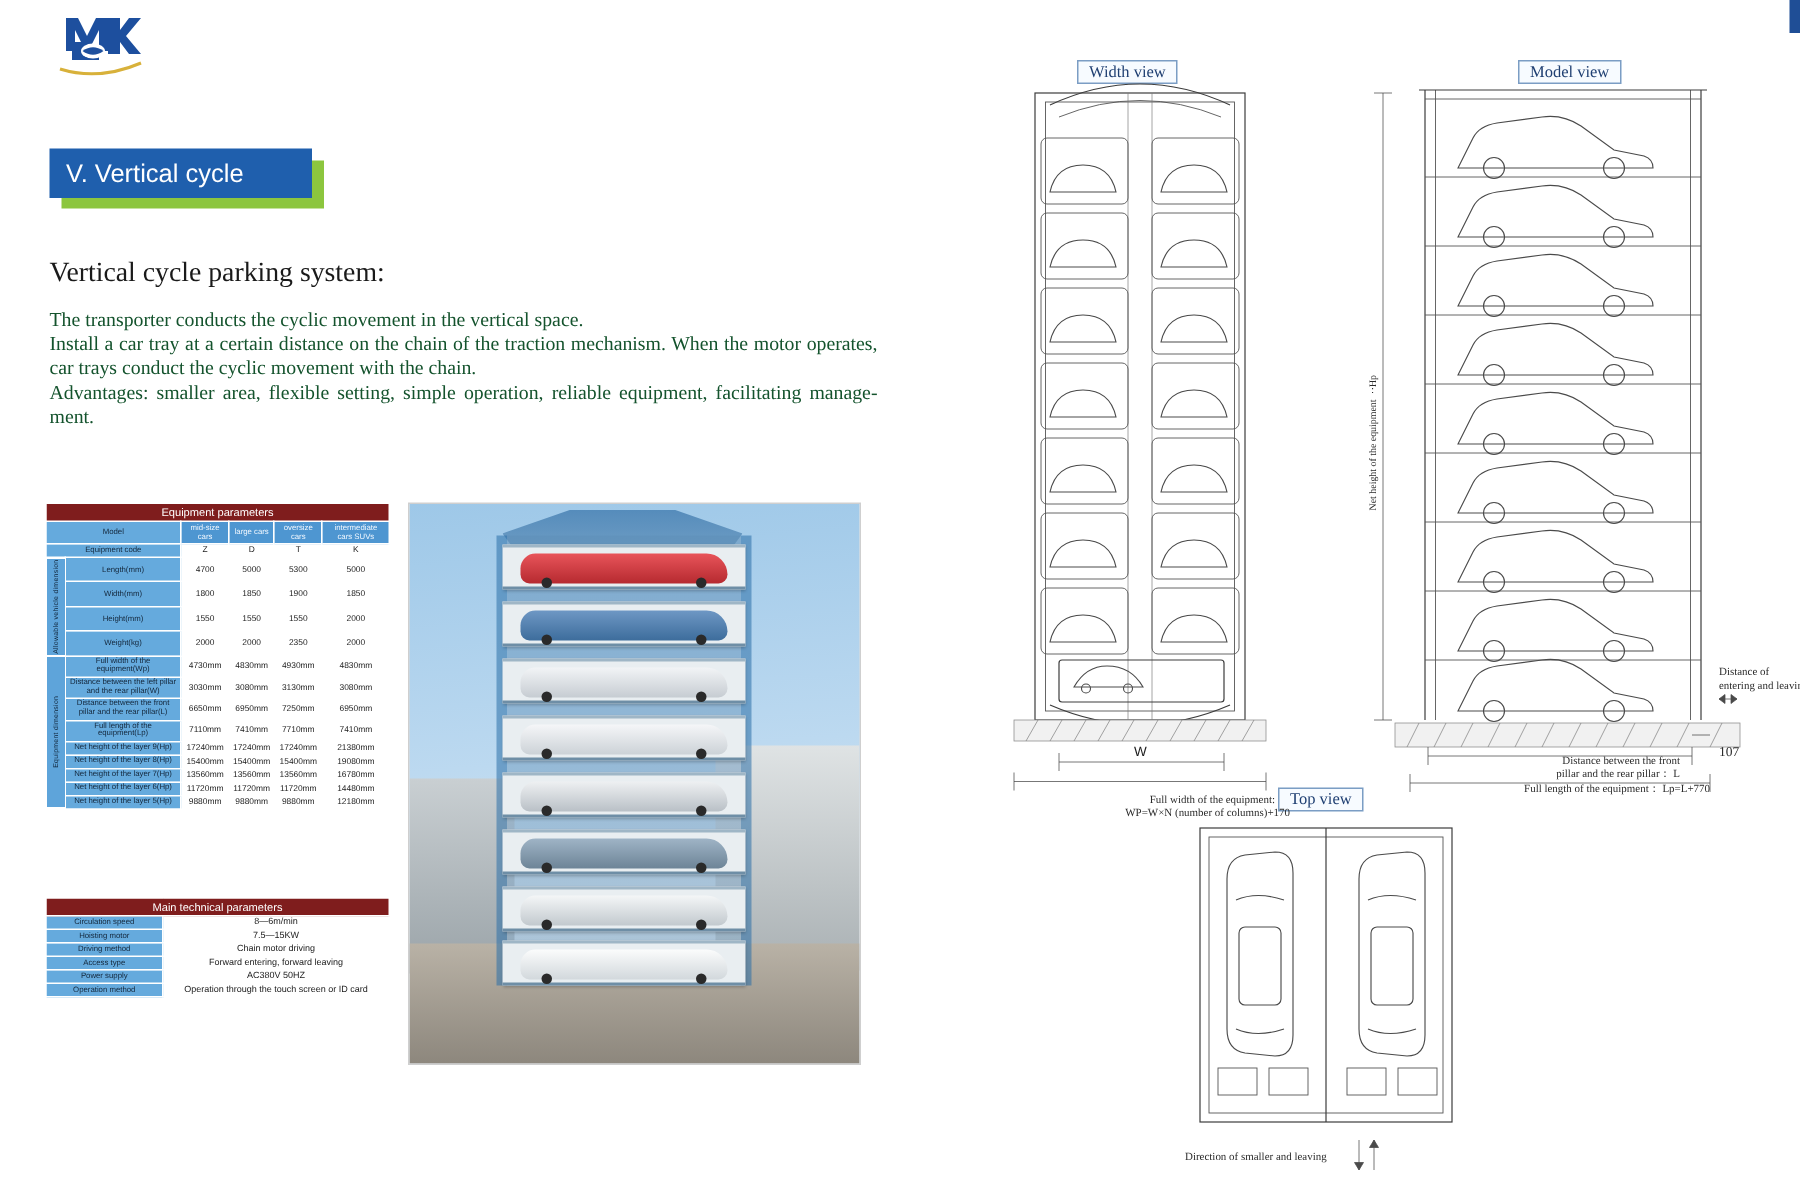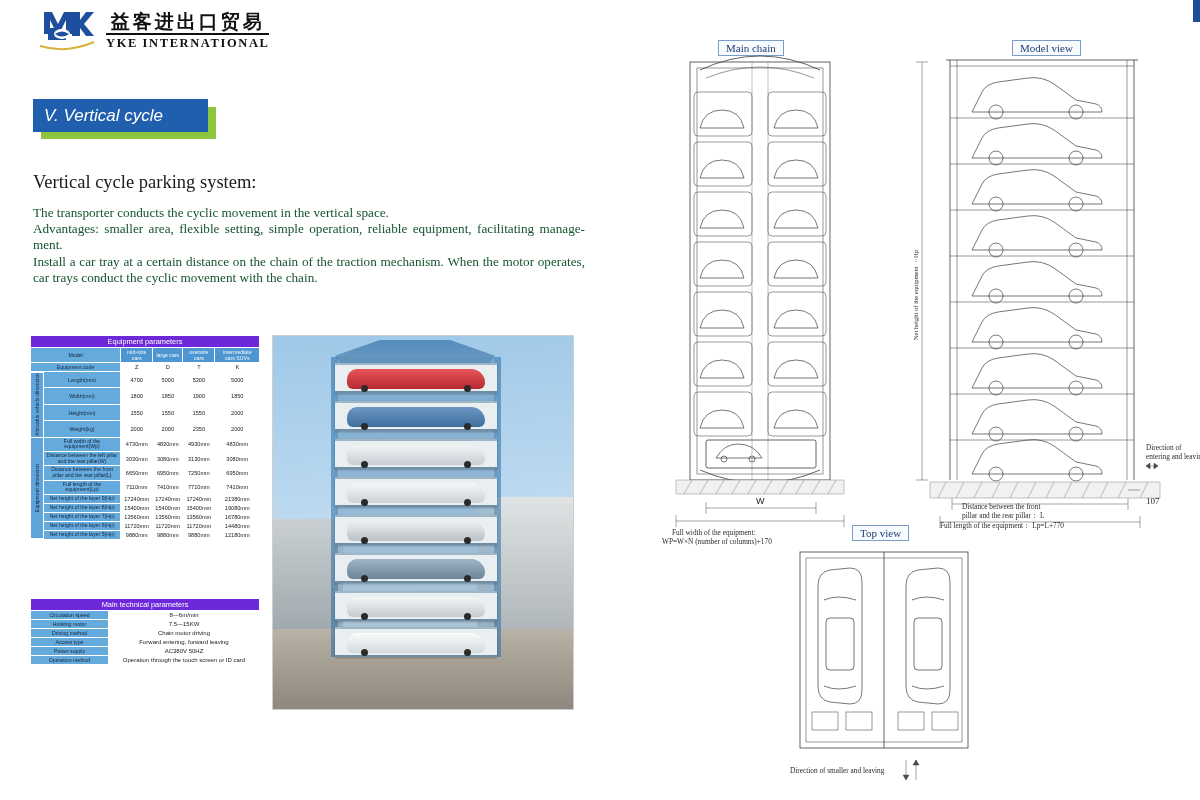--- a/index.html
+++ b/index.html
@@ -51,21 +51,21 @@
     position:absolute; left:8px; top:8px;
     width:175px; height:32px; background:#8cc63e;
   }
   .sec-title {
     position:relative;
     width:175px; height:33px;
     background:#1f5fad;
     color:#ffffff;
     font-family:"Liberation Sans", sans-serif;
     font-size:17px;
-    display:flex; align-items:center; padding-left:11px;font-style:italic;
+    display:flex; align-items:center; padding-left:11px;
   }
 
   
   .headline {
     position:absolute; left:33px; top:172px;
     font-size:18.5px; color:#1a1a1a;
   }
   .para {
     position:absolute; left:33px; top:205px; width:552px;
     font-size:13.2px; line-height:16.2px; text-align:justify;
@@ -81,21 +81,21 @@
   }
   #equip-table { left:30px; top:335px; width:230px; }
   #tech-table  { left:30px; top:598px; width:230px; }
   .tbl td, .tbl th {
     border:1px solid #ffffff;
     padding:1px 2px;
     text-align:center;
     vertical-align:middle;
   }
   .t-title {
-    background:#6d28d9; color:#fff; font-size:7.4px;
+    background:#7f1d1d; color:#fff; font-size:7.4px;
     padding:4px 2px; border:1px solid #1a5fa8;
   }
   .t-head { background:#4e96d1; color:#f2f8ff; font-size:5.2px; }
   .t-lbl  { background:#65aadd; color:#13263a; font-size:5.2px; text-align:center; }
   .t-lbl-l{ background:#65aadd; color:#13263a; font-size:5.2px; text-align:left; padding-left:4px; }
   .t-val  { background:#ffffff; color:#1b1b1b; font-size:5.6px; border:1px solid #8fb8d8; }
   .t-val-wide { background:#ffffff; color:#1b1b1b; font-size:6px; border:1px solid #8fb8d8; }
   .vert {
     background:#5ea4da; color:#0e2236; font-size:4.6px;
     writing-mode:vertical-rl; transform:rotate(180deg);
@@ -159,21 +159,21 @@
     position:absolute;
     border:1px solid #7b9dc4; background:#f7fbff;
     color:#1f3f72; font-size:11px;
     padding:1px 7px; white-space:nowrap;
   }
   #tag-main { left:718px; top:40px; }
   #tag-side { left:1012px; top:40px; }
   #tag-top  { left:852px; top:525px; }
 
   .dwg-note { position:absolute; font-size:7.3px; line-height:9px; color:#2b2b2b; white-space:nowrap; }
-  .dwg-note.ctr { text-align:left; }
+  .dwg-note.ctr { text-align:right; }
   .dim-letter { position:absolute; font-size:9px; color:#1b1b1b; font-family:"Liberation Sans", sans-serif; }
   .vert-note {
     position:absolute; font-size:6.6px; color:#2b2b2b;
     writing-mode:vertical-rl; transform:rotate(180deg); white-space:nowrap;
   }
 
   svg.line-art { position:absolute; left:0; top:0; overflow:visible; }
   .ln  { stroke:#3c3c3c; fill:none; stroke-width:.8; }
   .ln2 { stroke:#555; fill:none; stroke-width:.6; }
   .lnthin { stroke:#777; fill:none; stroke-width:.45; }
@@ -192,37 +192,32 @@
     <div class="logo-mark">
       <svg width="58" height="46" viewBox="0 0 58 46">
         <path d="M6 4 L14 4 L20 16 L26 4 L34 4 L34 26 L28 26 L28 12 L22 24 L18 24 L12 12 L12 26 L6 26 Z" fill="#1d4f9e"></path>
         <path d="M34 4 L42 4 L42 12 L48 4 L56 4 L46 16 L56 28 L48 28 L42 20 L42 28 L34 28 Z" fill="#1d4f9e"></path>
         <path d="M10 20 L20 20 L20 26 L28 26 L28 32 L10 32 Z" fill="#1d4f9e"></path>
         <ellipse cx="24" cy="26" rx="8" ry="5" fill="#ffffff"></ellipse>
         <path d="M17 26 q7 -5 14 0 q-7 5 -14 0 z" fill="#1d4f9e"></path>
         <path d="M2 38 q26 8 54 -4" stroke="#d8b13a" stroke-width="2" fill="none"></path>
       </svg>
     </div>
-    <div class="logo-text">
-      <div class="logo-cn">益客进出口贸易</div>
-      <div class="logo-rule"></div>
-      <div class="logo-en">YKE INTERNATIONAL</div>
-    </div>
   </div>
 
   <div class="sec-title-wrap">
     <div class="sec-title-shadow"></div>
     <div class="sec-title">V. Vertical cycle</div>
   </div>
 
   <div class="headline">Vertical cycle parking system:</div>
   <div class="para">
     <p>The transporter conducts the cyclic movement in the vertical space.</p>
+    <p>Install a car tray at a certain distance on the chain of the traction mechanism. When the motor operates, car trays conduct the cyclic movement with the chain.</p>
     <p>Advantages: smaller area, flexible setting, simple operation, reliable equipment, facilitating manage-ment.</p>
-    <p>Install a car tray at a certain distance on the chain of the traction mechanism. When the motor operates, car trays conduct the cyclic movement with the chain.</p>
   </div>
 
   <table class="tbl" id="equip-table">
     <tbody>
         <tr>
       <td class="t-title" colspan="6">Equipment parameters</td>
     </tr>
     <tr>
       <td class="t-lbl" colspan="2">Model</td>
       <td class="t-head">mid-size cars</td>
@@ -421,21 +416,21 @@
           <div class="car" style="background:linear-gradient(#fbfcfc,#d2d8dc)">
             <span class="wheel" style="left:14px"></span>
             <span class="wheel" style="right:14px"></span>
           </div>
         </div>
     </div>
   </div>
 
   <div class="dwg" style="left:0;top:0;width:1200px;height:800px">
 
-    <div class="view-tag" id="tag-main">Main chain</div>
+    <div class="view-tag" id="tag-main">Width view</div>
     <div class="view-tag" id="tag-side">Model view</div>
     <div class="view-tag" id="tag-top">Top view</div>
 
     <svg class="line-art" width="1200" height="800">
 
       <rect class="ln" x="690" y="62" width="140" height="418"></rect>
       <rect class="ln2" x="697" y="68" width="126" height="406"></rect>
 
       <path class="ln" d="M700 70 q60 -28 120 0"></path>
       <path class="ln2" d="M706 78 q54 -22 108 0"></path>
@@ -663,21 +658,21 @@
         </g>
       </g>
     </svg>
 
     <div class="dim-letter" style="left:756px; top:496px;">W</div>
     <div class="dwg-note ctr" style="left:672px; top:528px; width:178px;">Full width of the equipment:</div>
     <div class="dwg-note ctr" style="left:662px; top:537px; width:198px;">WP=W×N (number of columns)+170</div>
 
     <div class="vert-note" style="left:912px; top:250px;">Net height of the equipment： Hp</div>
 
-    <div class="dwg-note" style="left:1146px; top:443px;">Direction of</div>
+    <div class="dwg-note" style="left:1146px; top:443px;">Distance of</div>
     <div class="dwg-note" style="left:1146px; top:452px;">entering and leaving</div>
 
     <div class="dwg-note ctr" style="left:962px; top:502px; width:158px;">Distance between the front</div>
     <div class="dwg-note ctr" style="left:962px; top:511px; width:158px;">pillar and the rear pillar： L</div>
     <div class="dwg-note" style="left:1146px; top:497px; font-size:9px;">107</div>
     <div class="dwg-note ctr" style="left:940px; top:521px; width:200px;">Full length of the equipment：  Lp=L+770</div>
 
     <div class="dwg-note" style="left:790px; top:766px;">Direction of smaller and leaving</div>
   </div>
 

